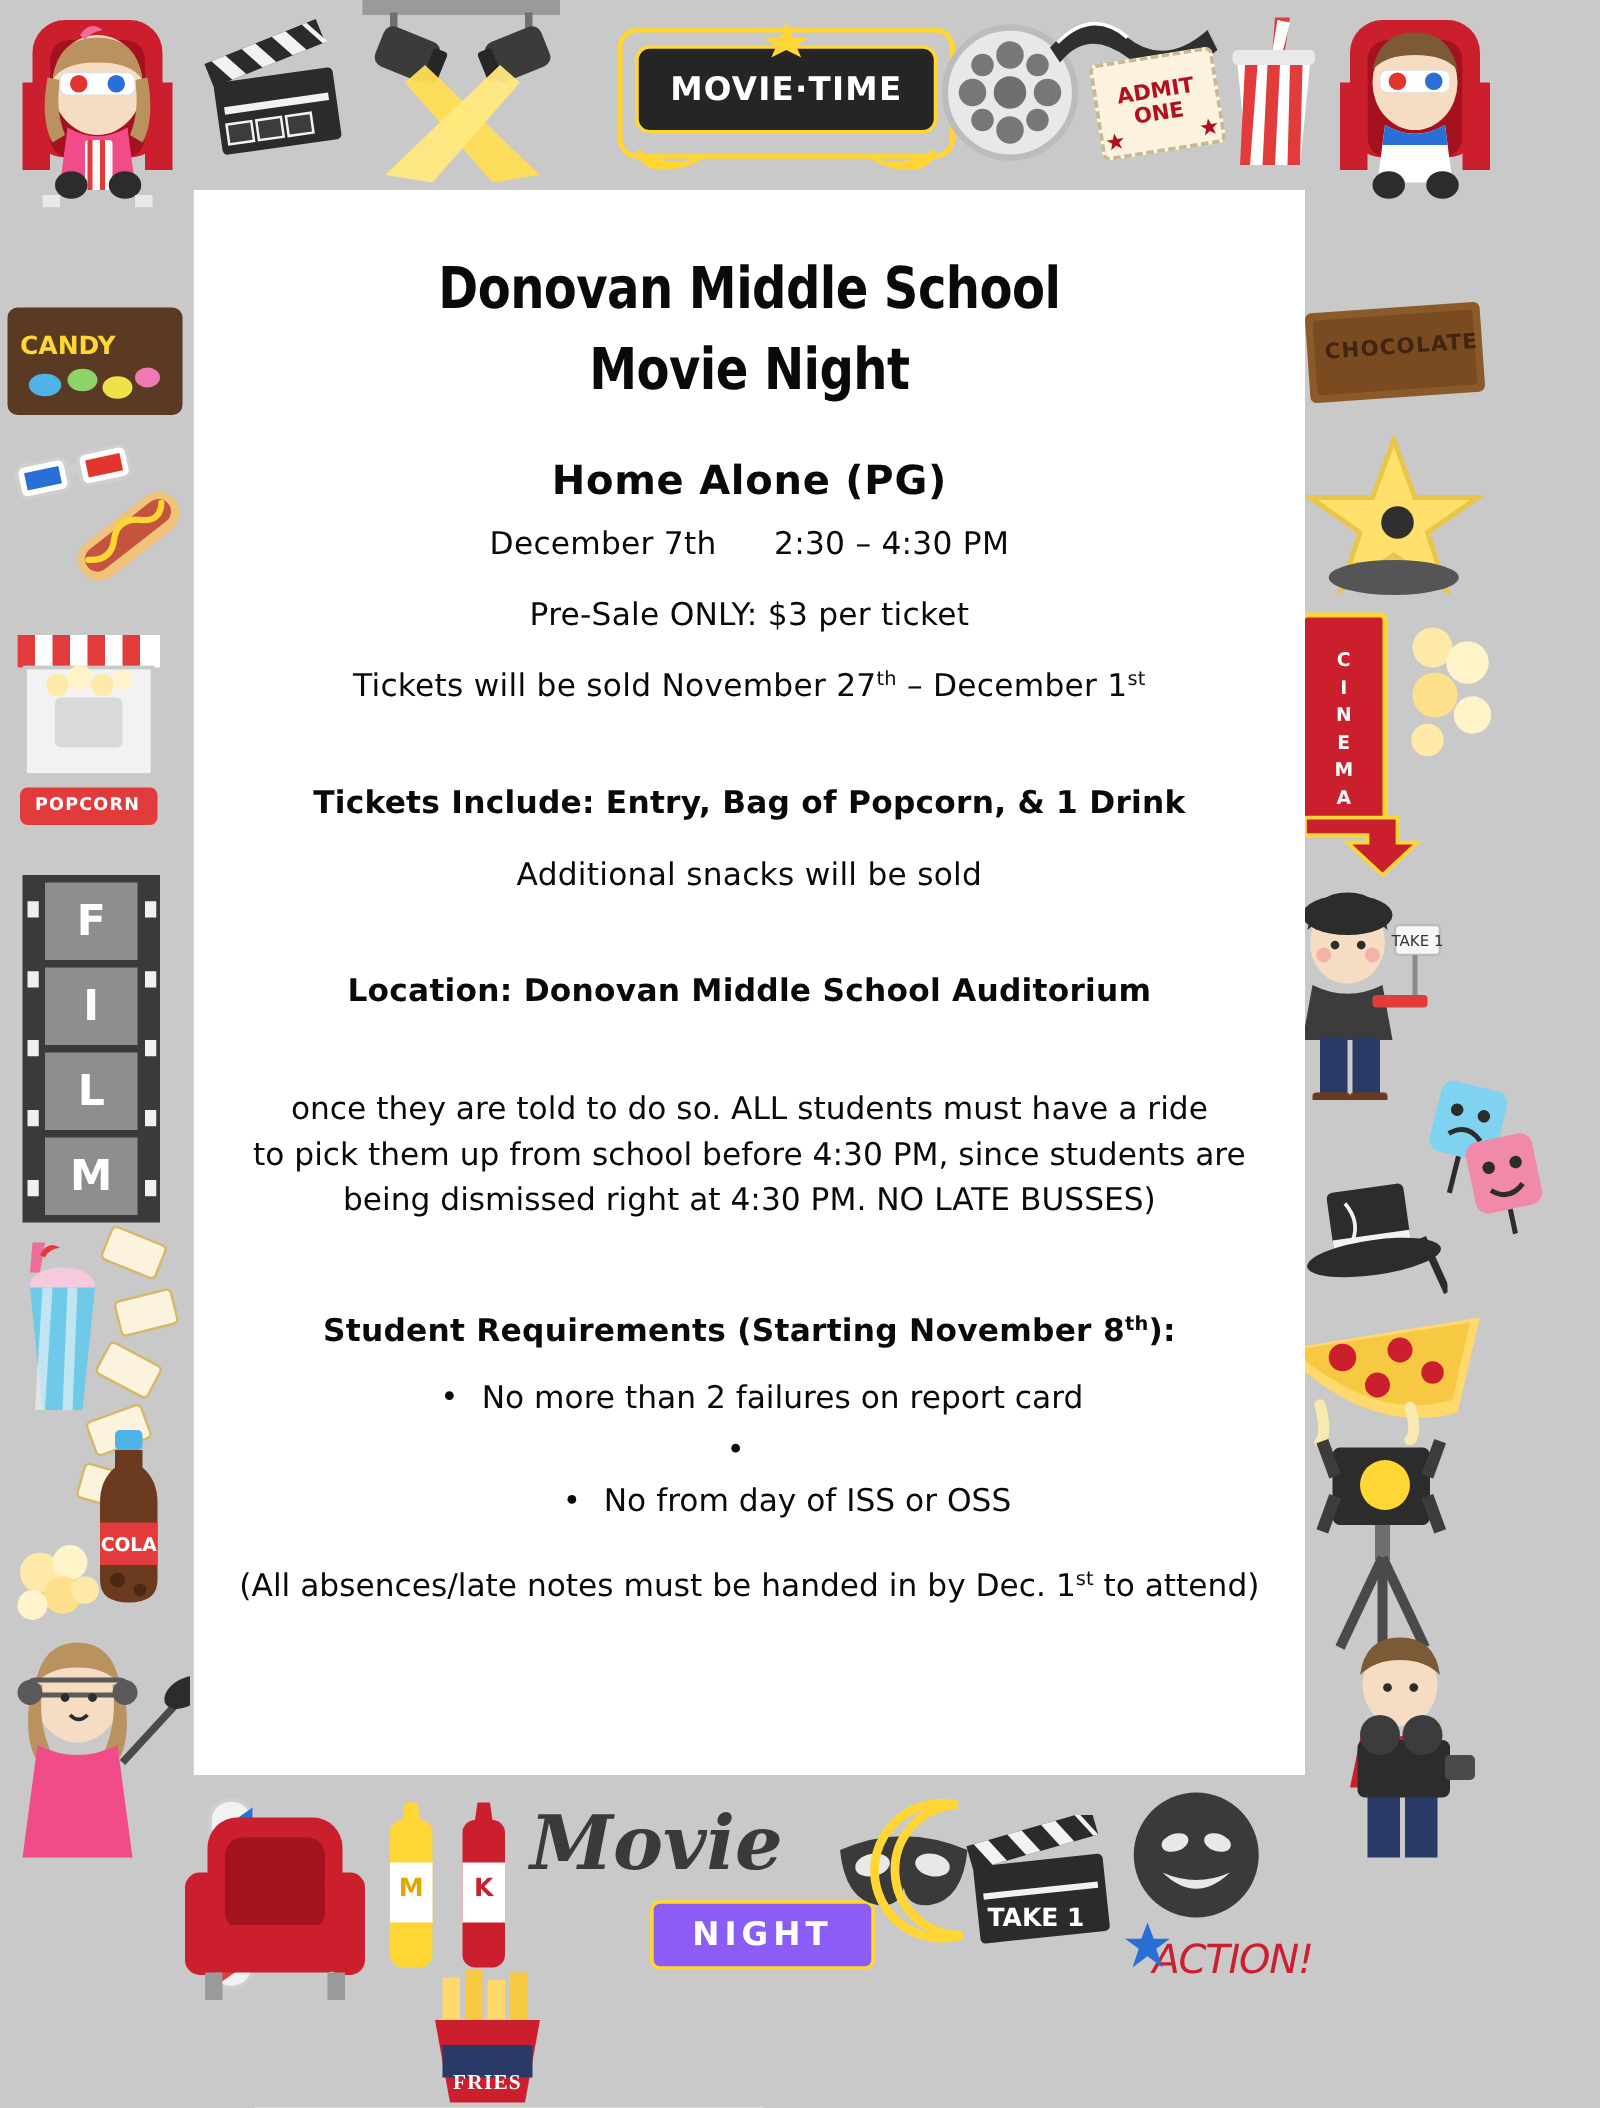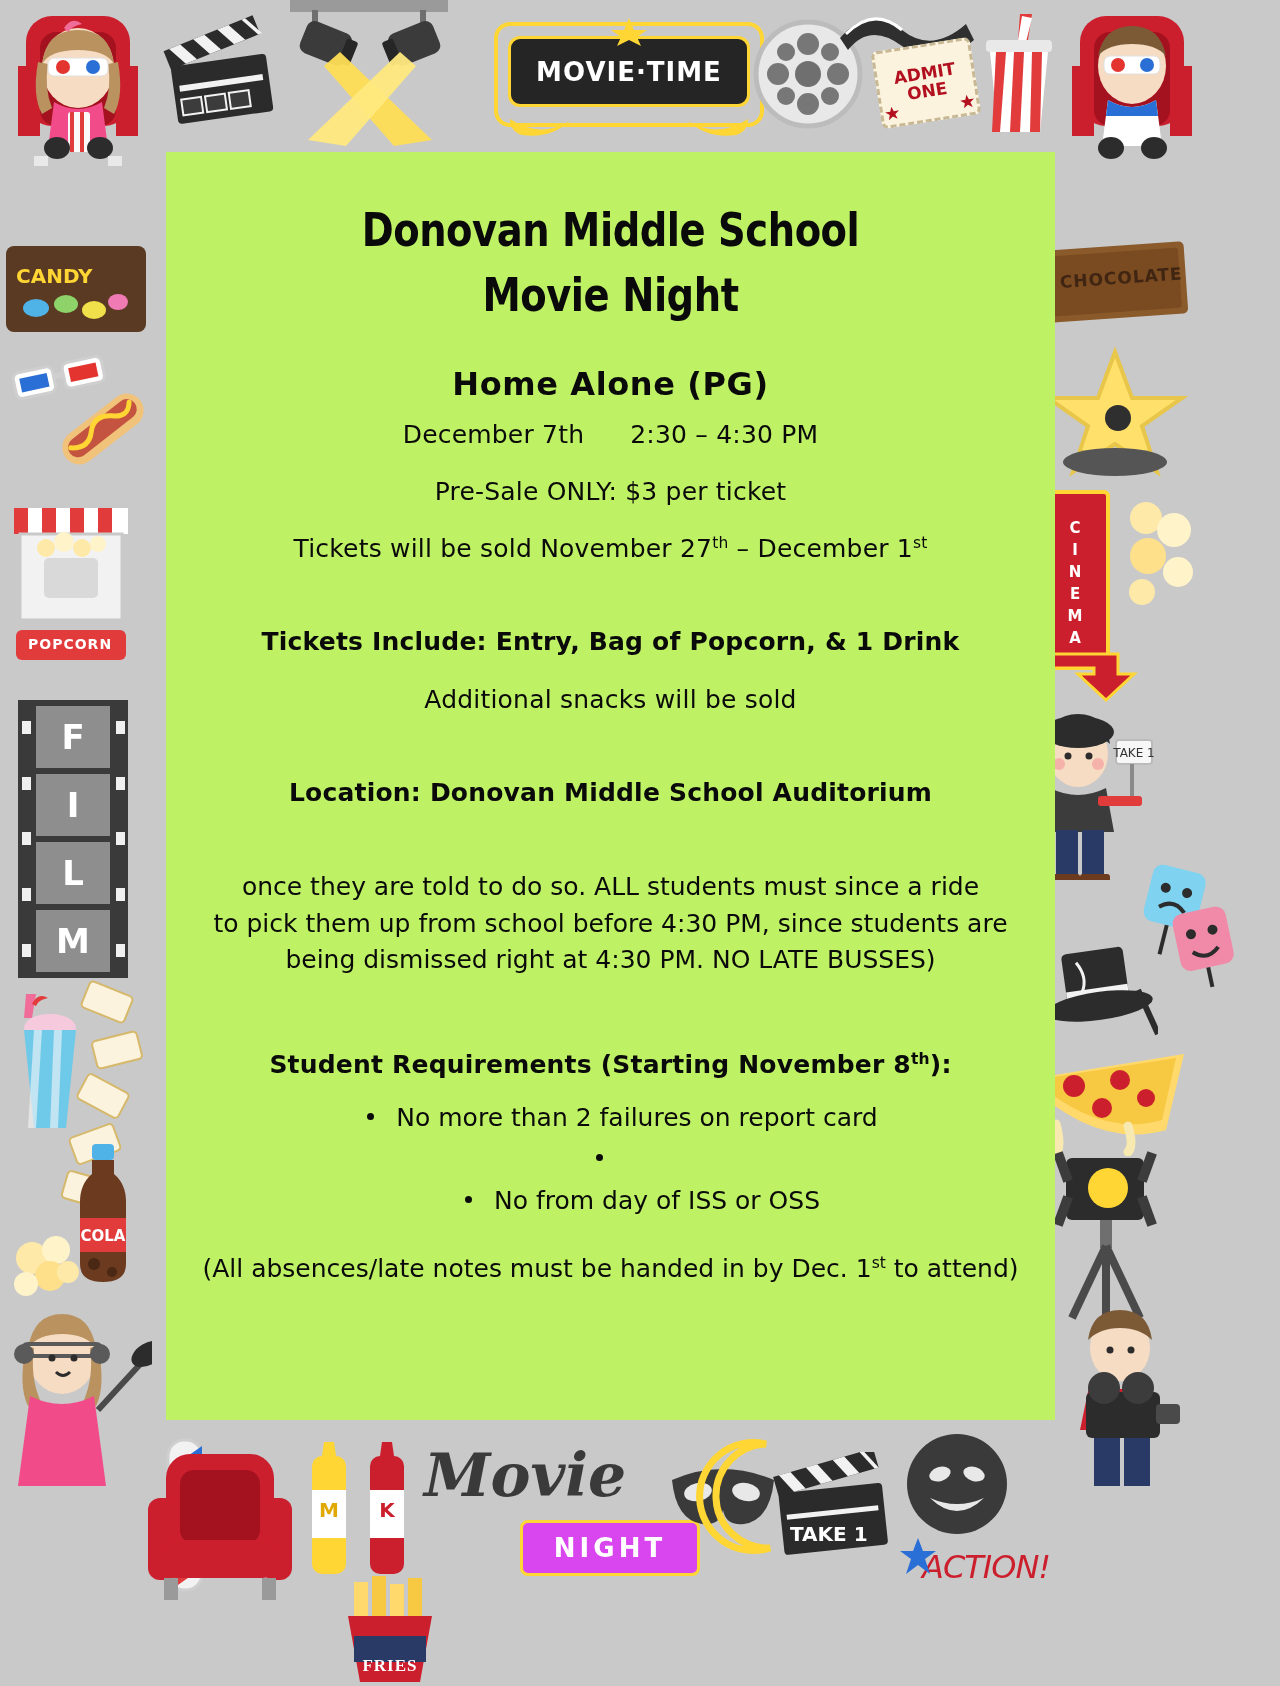--- a/index.html
+++ b/index.html
@@ -14,23 +14,23 @@
 
   
   .border-art{position:absolute;inset:0;pointer-events:none;}
   .art{position:absolute;}
 
   
   .sq{position:absolute;}
 
   
   .panel{
-    position:absolute;left:166px;top:152px;
+    position:absolute;left:155px;top:152px;
     width:889px;height:1268px;
-    background:#bef264;
+    background:#ffffff;
     z-index:5;
     padding:0;
   }
   .inner{
     padding:46px 34px 10px 34px;
     text-align:center;
     color:#0a0a0a;
   }
 
   
@@ -514,21 +514,21 @@
         <rect x="34" y="60" width="72" height="26" fill="#2a3a66"></rect>
       </svg>
       <span style="position:absolute;left:0;top:80px;width:140px;text-align:center;font-family:Liberation Serif, serif;font-weight:bold;font-size:17px;color:#ffffff;letter-spacing:1px;">FRIES</span>
     </div>
 
     <div class="art" style="left:424px;top:1440px;width:250px;height:80px;">
       <span style="font-family:'DejaVu Serif',serif;font-style:italic;font-weight:bold;font-size:60px;color:#3a3a3a;">Movie</span>
     </div>
 
     <div class="art" style="left:520px;top:1520px;width:180px;height:56px;">
-      <div style="position:absolute;inset:0;background:#d946ef;border:3px solid #ffd633;border-radius:8px;display:flex;align-items:center;justify-content:center;">
+      <div style="position:absolute;inset:0;background:#8b5cf6;border:3px solid #ffd633;border-radius:8px;display:flex;align-items:center;justify-content:center;">
         <span style="font-family:'DejaVu Sans',sans-serif;font-weight:bold;font-size:26px;color:#ffffff;letter-spacing:4px;">NIGHT</span>
       </div>
     </div>
 
     <svg class="art" style="left:668px;top:1460px;" width="110" height="70" viewBox="0 0 110 70">
       <path d="M4 20 q50-22 102 0 q-4 40-30 44 q-18 2-21-14 q-3 16-21 14 q-26-4-30-44z" fill="#3a3a3a"></path>
       <ellipse cx="30" cy="32" rx="14" ry="9" fill="#e8e8e8" transform="rotate(-12 30 32)"></ellipse>
       <ellipse cx="78" cy="32" rx="14" ry="9" fill="#e8e8e8" transform="rotate(12 78 32)"></ellipse>
     </svg>
 
@@ -588,21 +588,21 @@
         <span>Tickets will be sold November 27</span><sup>th</sup><span> – December 1</span><sup>st</sup>
       </p>
 
       <p class="line bold gap-lg">Tickets Include: Entry, Bag of Popcorn, &amp; 1 Drink</p>
       <p class="line tight">Additional snacks will be sold</p>
 
       <p class="line bold gap-lg">Location: Donovan Middle School Auditorium</p>
 
       <p class="para">
         <br>
-        <span>once they are told to do so. ALL students must since a ride</span><br>
+        <span>once they are told to do so. ALL students must have a ride</span><br>
         <span>to pick them up from school before 4:30 PM, since students are</span><br>
         <span>being dismissed right at 4:30 PM. NO LATE BUSSES)</span>
       </p>
 
       <p class="line bold gap-xl">
         <span>Student Requirements (Starting November 8</span><sup>th</sup><span>):</span>
       </p>
 
       <ul class="bullets">
         <li class="b1"><span class="bdot"></span><span>No more than 2 failures on report card</span></li>

